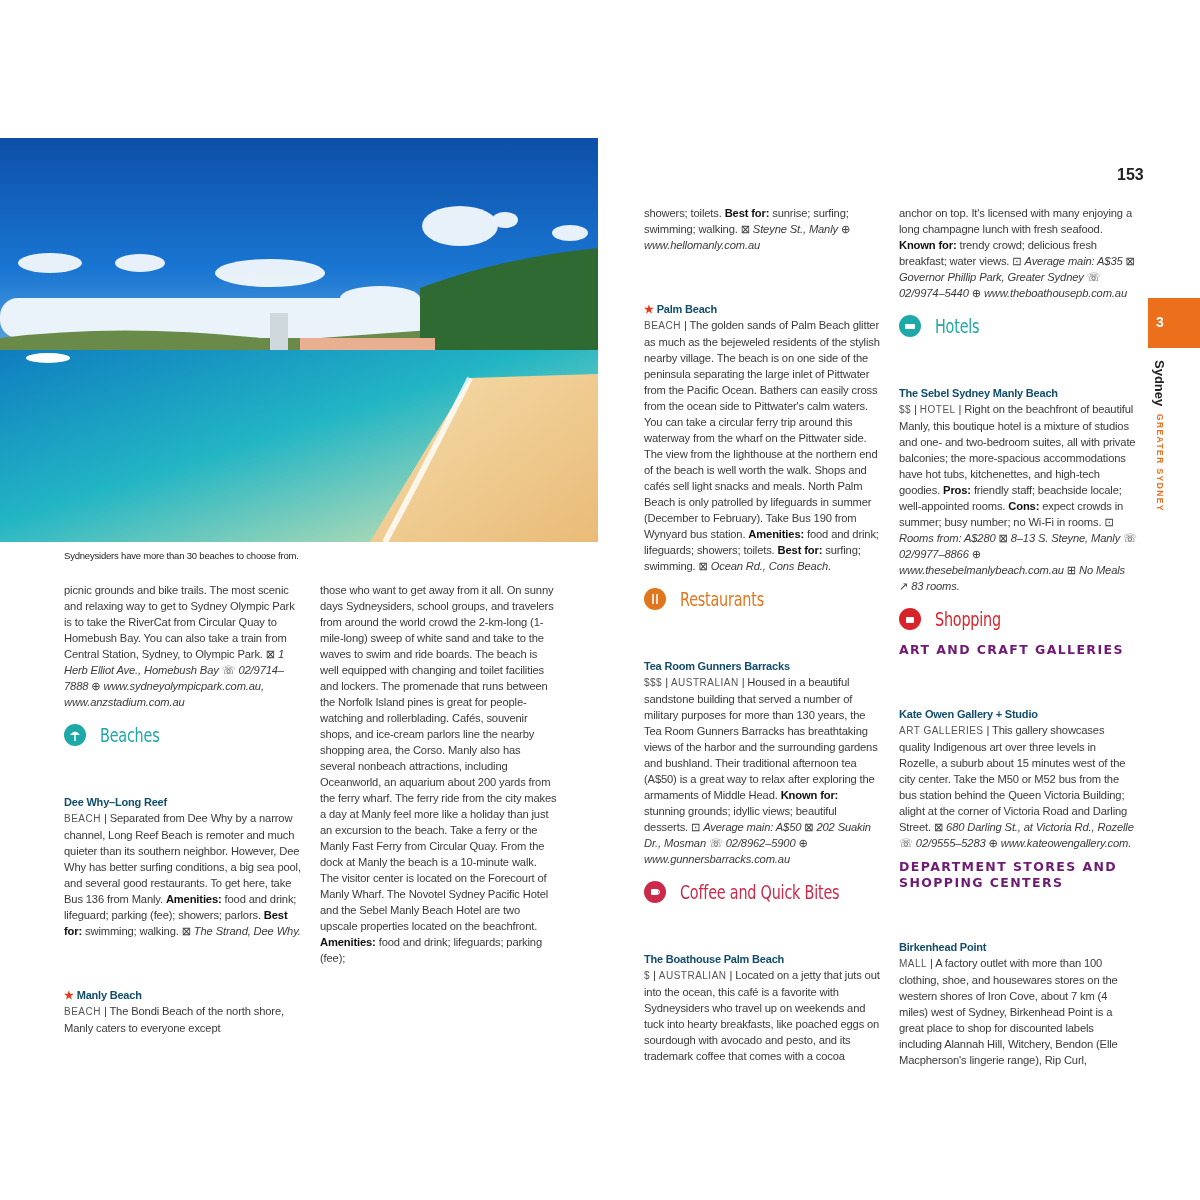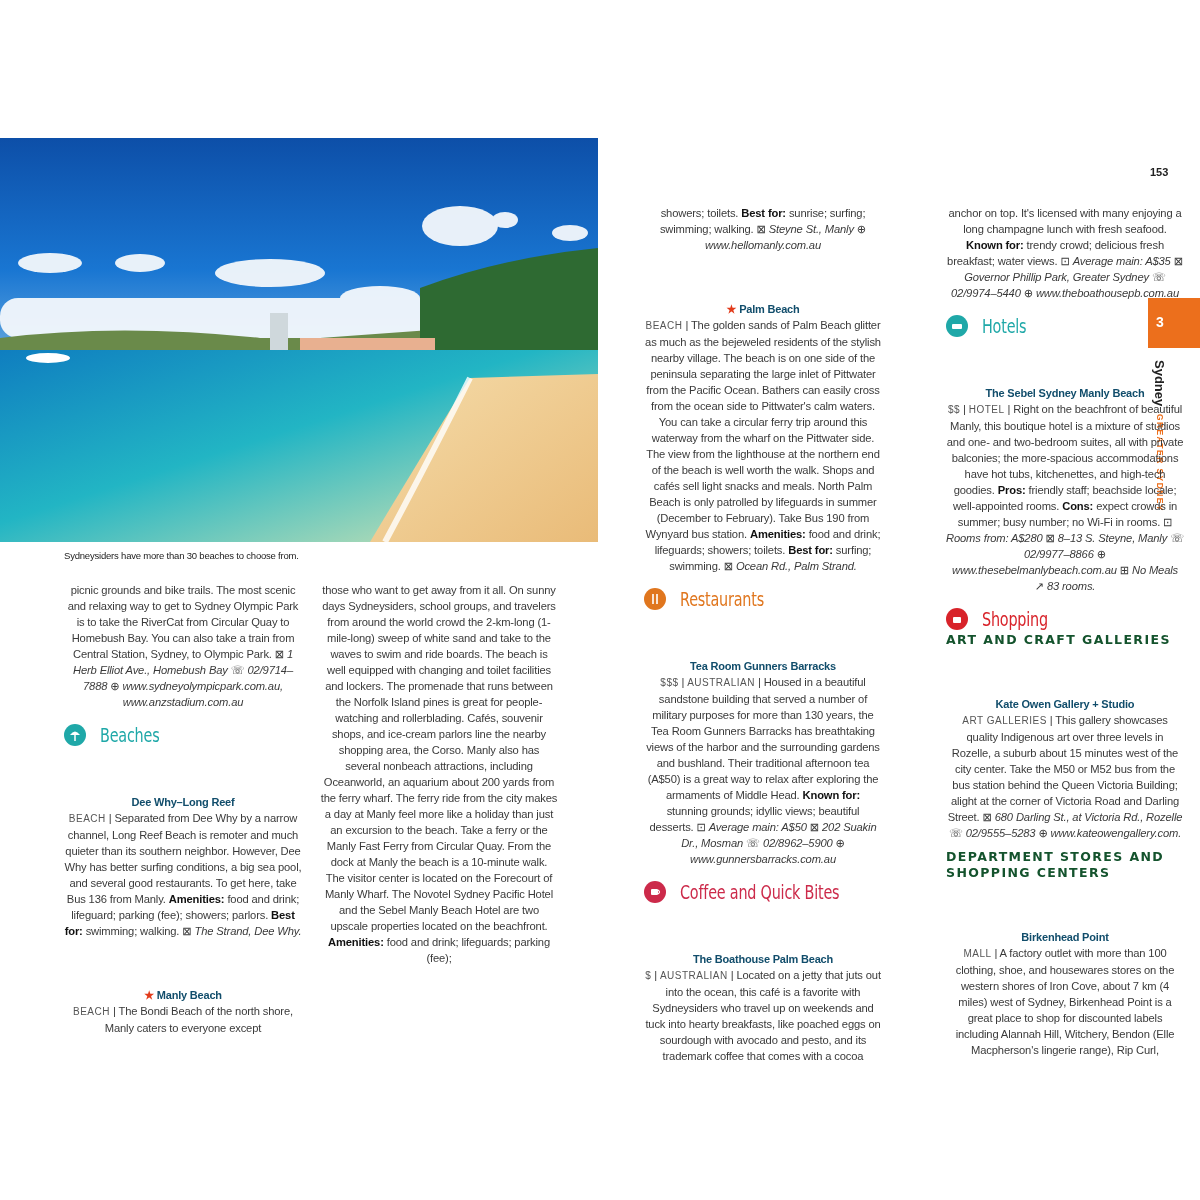--- a/index.html
+++ b/index.html
@@ -2,39 +2,39 @@
 <html><head>
 <meta charset="utf-8">
 <style>
   html, body { margin:0; padding:0; background:#fff; }
   body { width:1200px; height:1200px; position:relative; overflow:hidden;
          font-family:"Liberation Sans", sans-serif; color:#333; }
   .photo { position:absolute; left:0; top:138px; width:598px; height:404px; overflow:hidden; }
   .photo svg { display:block; }
   .caption { position:absolute; left:64px; top:550px; font-size:9.5px; color:#222; letter-spacing:-0.2px; }
   .col { position:absolute; width:238px; font-size:11.2px; line-height:16px; color:#3a3a3a; letter-spacing:-0.15px; }
-  .col p { margin:0 0 8px 0; text-align:center; }
+  .col p { margin:0 0 8px 0; text-align:left; }
   .col1 { left:64px; top:582px; }
   .col2 { left:320px; top:582px; }
   .col3 { left:644px; top:205px; }
-  .col4 { left:946px; top:205px; }
+  .col4 { left:899px; top:205px; }
   .section-head { display:flex; align-items:center; gap:14px; margin:14px 0 6px 0; }
   .section-head .ico { width:22px; height:22px; border-radius:50%; display:flex; align-items:center; justify-content:center; flex:0 0 22px; }
   .section-head .title { font-family:"DejaVu Sans", sans-serif; font-size:20px; font-weight:normal; transform:scaleX(0.72); transform-origin:left center; letter-spacing:-0.3px; white-space:nowrap; }
   .teal { color:#1fa8a8; }
   .orange { color:#e0761e; }
   .crimson { color:#cc2a4a; }
   .red { color:#d8232a; }
   .entry-name { font-weight:bold; color:#114d6b; font-size:11px; letter-spacing:-0.2px; display:block;margin-top:48px; }
   .star { color:#e23b1b; font-weight:bold; margin-right:3px; }
   .tag { font-size:10px; letter-spacing:0.5px; text-transform:uppercase; color:#555; }
   .b { font-weight:bold; color:#111; }
   .i { font-style:italic; }
-  .subhead { font-family:"DejaVu Sans", sans-serif; font-weight:bold; color:#14532d; font-size:12.5px; letter-spacing:1.4px; line-height:16px; display:block; }
-  .page-num { position:absolute; left:1117px; top:166px; font-size:11px; font-weight:bold; color:#222;margin-left:33px; }
+  .subhead { font-family:"DejaVu Sans", sans-serif; font-weight:bold; color:#701a75; font-size:12.5px; letter-spacing:1.4px; line-height:16px; display:block; }
+  .page-num { position:absolute; left:1117px; top:166px; font-size:16px; font-weight:bold; color:#222; }
   .chapter-tab { position:absolute; left:1148px; top:298px; width:52px; height:50px; background:#ec6f1c; color:#fff; font-weight:bold; font-size:14px; }
   .chapter-tab span { position:absolute; left:8px; top:16px; }
   .side-label { position:absolute; left:1152px; top:360px; writing-mode:vertical-rl; font-size:13px; font-weight:bold; color:#222; }
   .side-sub { position:absolute; left:1155px; top:414px; writing-mode:vertical-rl; font-size:8.5px; font-weight:bold; color:#ec6f1c; letter-spacing:1.4px; }
 </style>
 </head>
 <body>
 
 <div class="photo">
   <svg width="598" height="404" viewBox="0 0 598 404" xmlns="http://www.w3.org/2000/svg">
@@ -148,21 +148,21 @@
 
   <p>
     <span class="entry-name"><span class="star">★</span><span>Palm Beach</span></span>
     <span class="tag">BEACH</span> |
     <span>The golden sands of Palm Beach glitter as much as the bejeweled residents of the stylish nearby village. The beach is on one side of the peninsula separating the large inlet of Pittwater from the Pacific Ocean. Bathers can easily cross from the ocean side to Pittwater's calm waters. You can take a circular ferry trip around this waterway from the wharf on the Pittwater side. The view from the lighthouse at the northern end of the beach is well worth the walk. Shops and cafés sell light snacks and meals. North Palm Beach is only patrolled by lifeguards in summer (December to February). Take Bus 190 from Wynyard bus station.</span>
     <span class="b">Amenities:</span>
     <span>food and drink; lifeguards; showers; toilets.</span>
     <span class="b">Best for:</span>
     <span>surfing; swimming.</span>
     <span>⊠</span>
-    <span class="i">Ocean Rd., Palm Strand.</span>
+    <span class="i">Ocean Rd., Cons Beach.</span>
   </p>
 
   <div class="section-head">
     <span class="ico" style="background:#e0761e;">
       <svg width="14" height="14" viewBox="0 0 14 14">
           <line x1="5" y1="2" x2="5" y2="12" stroke="#fff" stroke-width="1.6"></line>
           <line x1="9" y1="2" x2="9" y2="12" stroke="#fff" stroke-width="1.6"></line>
         </svg>
     </span>
     <span class="title orange">Restaurants</span>
@@ -243,21 +243,21 @@
     <span>☏</span>
     <span class="i">02/9977–8866</span>
     <span>⊕</span>
     <span class="i">www.thesebelmanlybeach.com.au</span>
     <span>⊞</span>
     <span class="i">No Meals</span>
     <span>↗</span>
     <span class="i">83 rooms.</span>
   </p>
 
-  <div class="section-head" style="margin-bottom:2px;align-items:center;">
+  <div class="section-head" style="margin-bottom:12px;align-items:center;">
     <span class="ico" style="background:#d8232a;">
       <svg width="14" height="14" viewBox="0 0 14 14">
           <rect x="3" y="5" width="8" height="6" rx="1" fill="#fff"></rect>
         </svg>
     </span>
     <span class="title red">Shopping</span>
   </div>
 
   <span class="subhead">ART AND CRAFT GALLERIES</span>
   <p>

